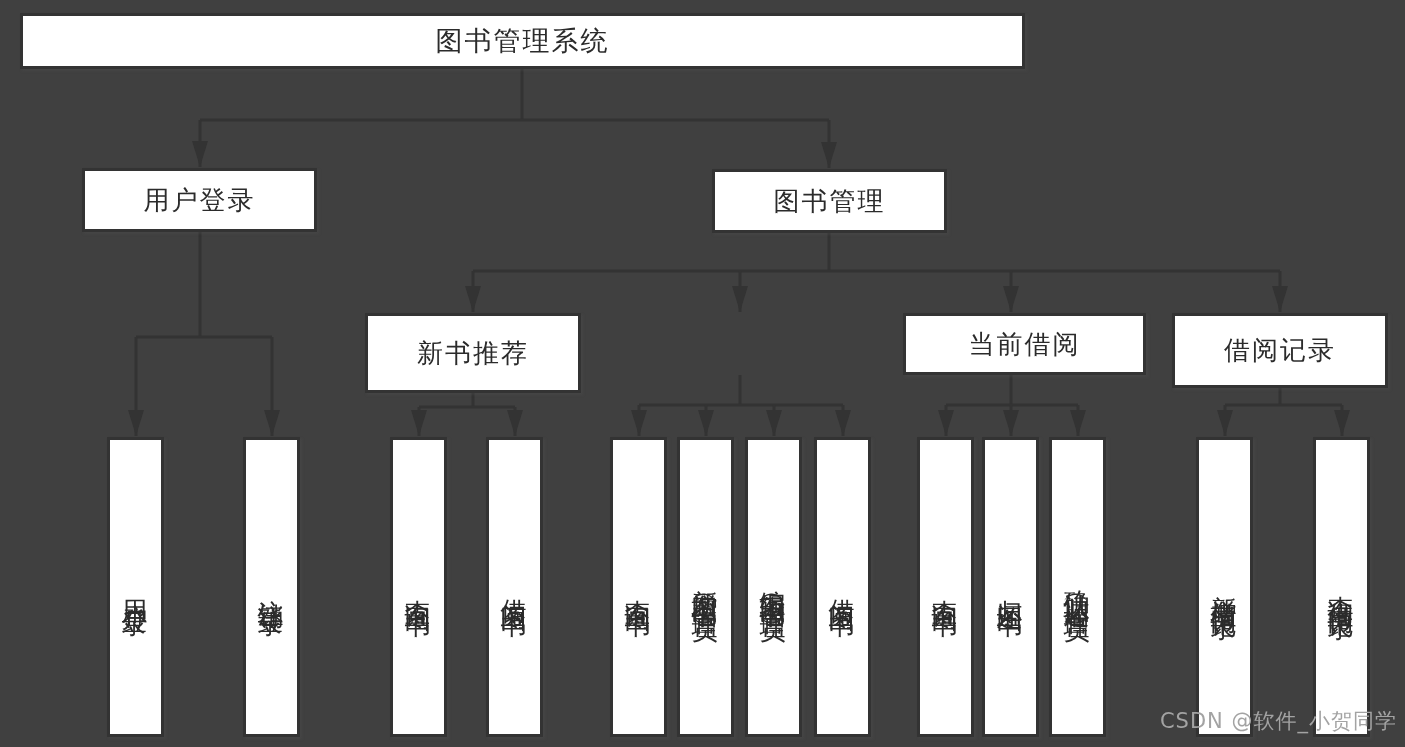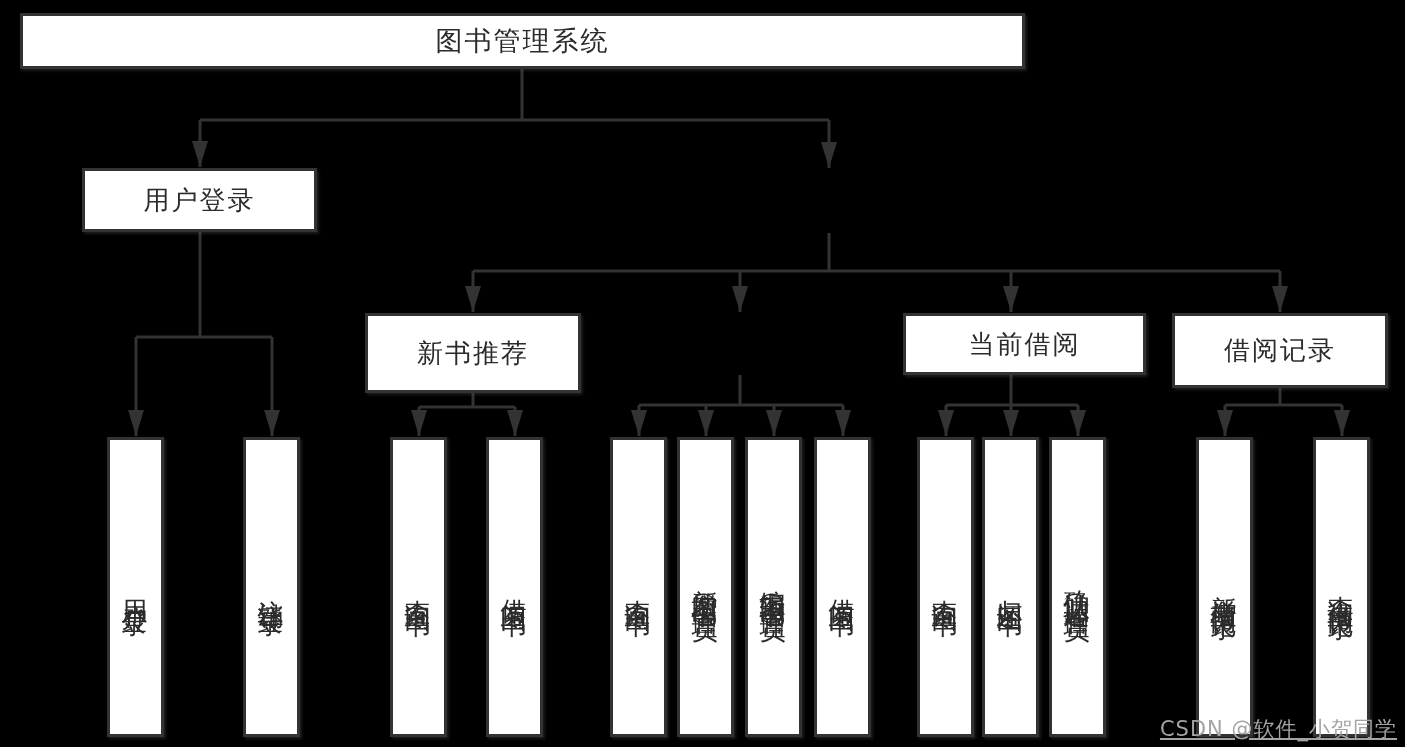--- a/index.html
+++ b/index.html
@@ -1,20 +1,20 @@
 <!DOCTYPE html>
 <html><head>
 <meta charset="utf-8">
 <style>
   html, body { margin: 0; padding: 0; background: #ffffff; }
   .canvas {
     position: relative;
     width: 1405px;
     height: 747px;
-    background: #000000;
+    background: #404040;
     font-family: "DejaVu Sans", "Liberation Sans", sans-serif;
     overflow: hidden;
   }
   svg.connectors {
     position: absolute;
     left: 0; top: 0;
     width: 1405px; height: 747px;
   }
   svg.connectors line, svg.connectors path.wire {
     stroke: #333333;
@@ -43,25 +43,24 @@
     text-orientation: mixed;
   }
   .leaf .lbl {
     font-size: 26px;
     letter-spacing: 4px;
     white-space: nowrap;
   }
   .watermark {
     position: absolute;
     right: 8px;
-    bottom: 4px;
+    bottom: 12px;
     font-size: 21px;
     color: #a3a3a3;
     letter-spacing: 1px;
-    text-decoration: underline;
   }
 </style>
 </head>
 <body>
 
 <div class="canvas">
 
   <svg class="connectors" viewBox="0 0 1405 747" xmlns="http://www.w3.org/2000/svg">
     <defs>
       <marker id="ah" markerUnits="userSpaceOnUse" markerWidth="26" markerHeight="16" viewBox="0 0 26 16" refX="26" refY="8" orient="auto">
@@ -124,20 +123,23 @@
     </g>
   </svg>
 
   <div class="node root-node" style="left:20px;top:13px;width:1005px;height:56px">
     <span class="lbl">图书管理系统</span>
   </div>
 
   <div class="node l2" style="left:82px;top:168px;width:235px;height:64px">
     <span class="lbl">用户登录</span>
   </div>
+  <div class="node l2" style="left:712px;top:169px;width:235px;height:64px">
+    <span class="lbl">图书管理</span>
+  </div>
 
   <div class="node l3" style="left:365px;top:313px;width:216px;height:80px">
     <span class="lbl">新书推荐</span>
   </div>
   <div class="node l3" style="left:903px;top:313px;width:243px;height:62px">
     <span class="lbl">当前借阅</span>
   </div>
   <div class="node l3" style="left:1172px;top:313px;width:216px;height:75px">
     <span class="lbl">借阅记录</span>
   </div>

